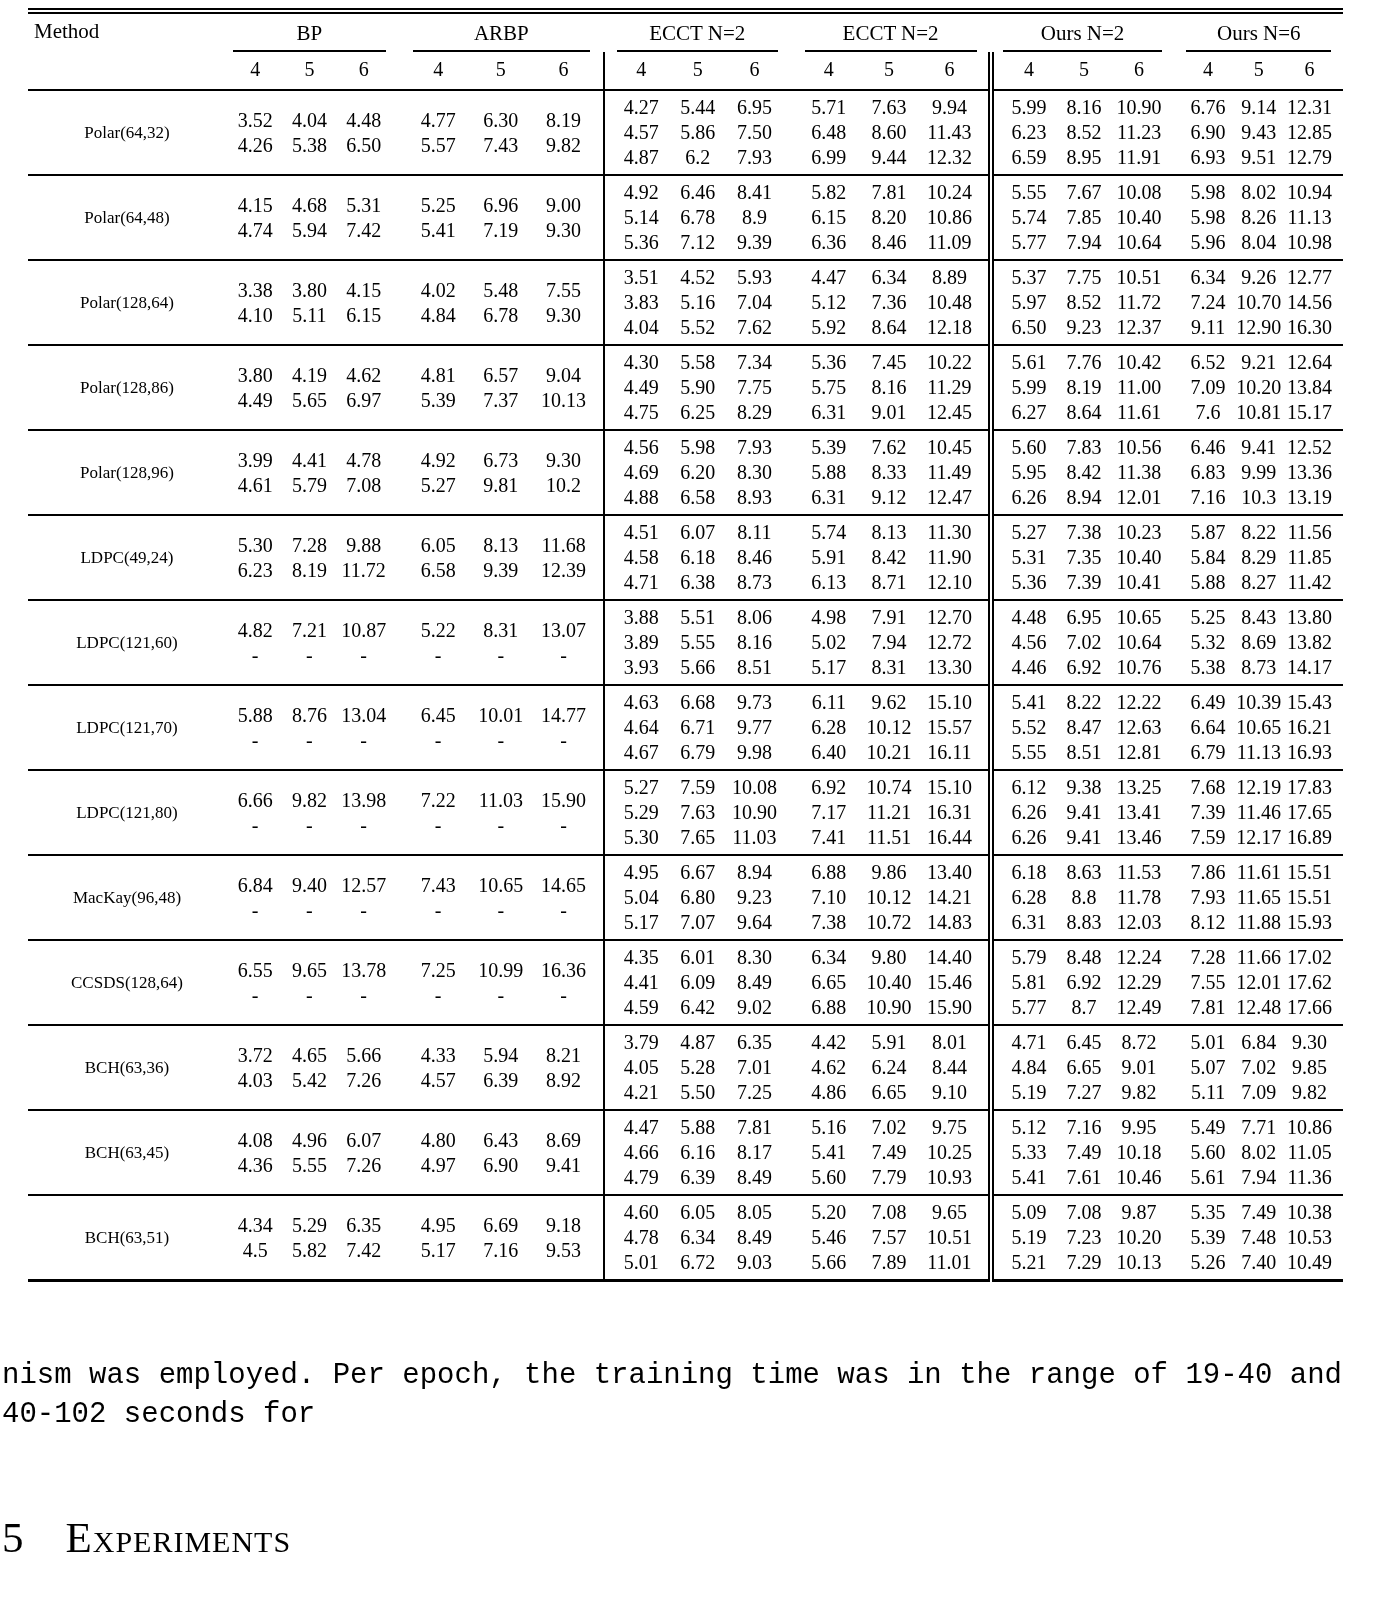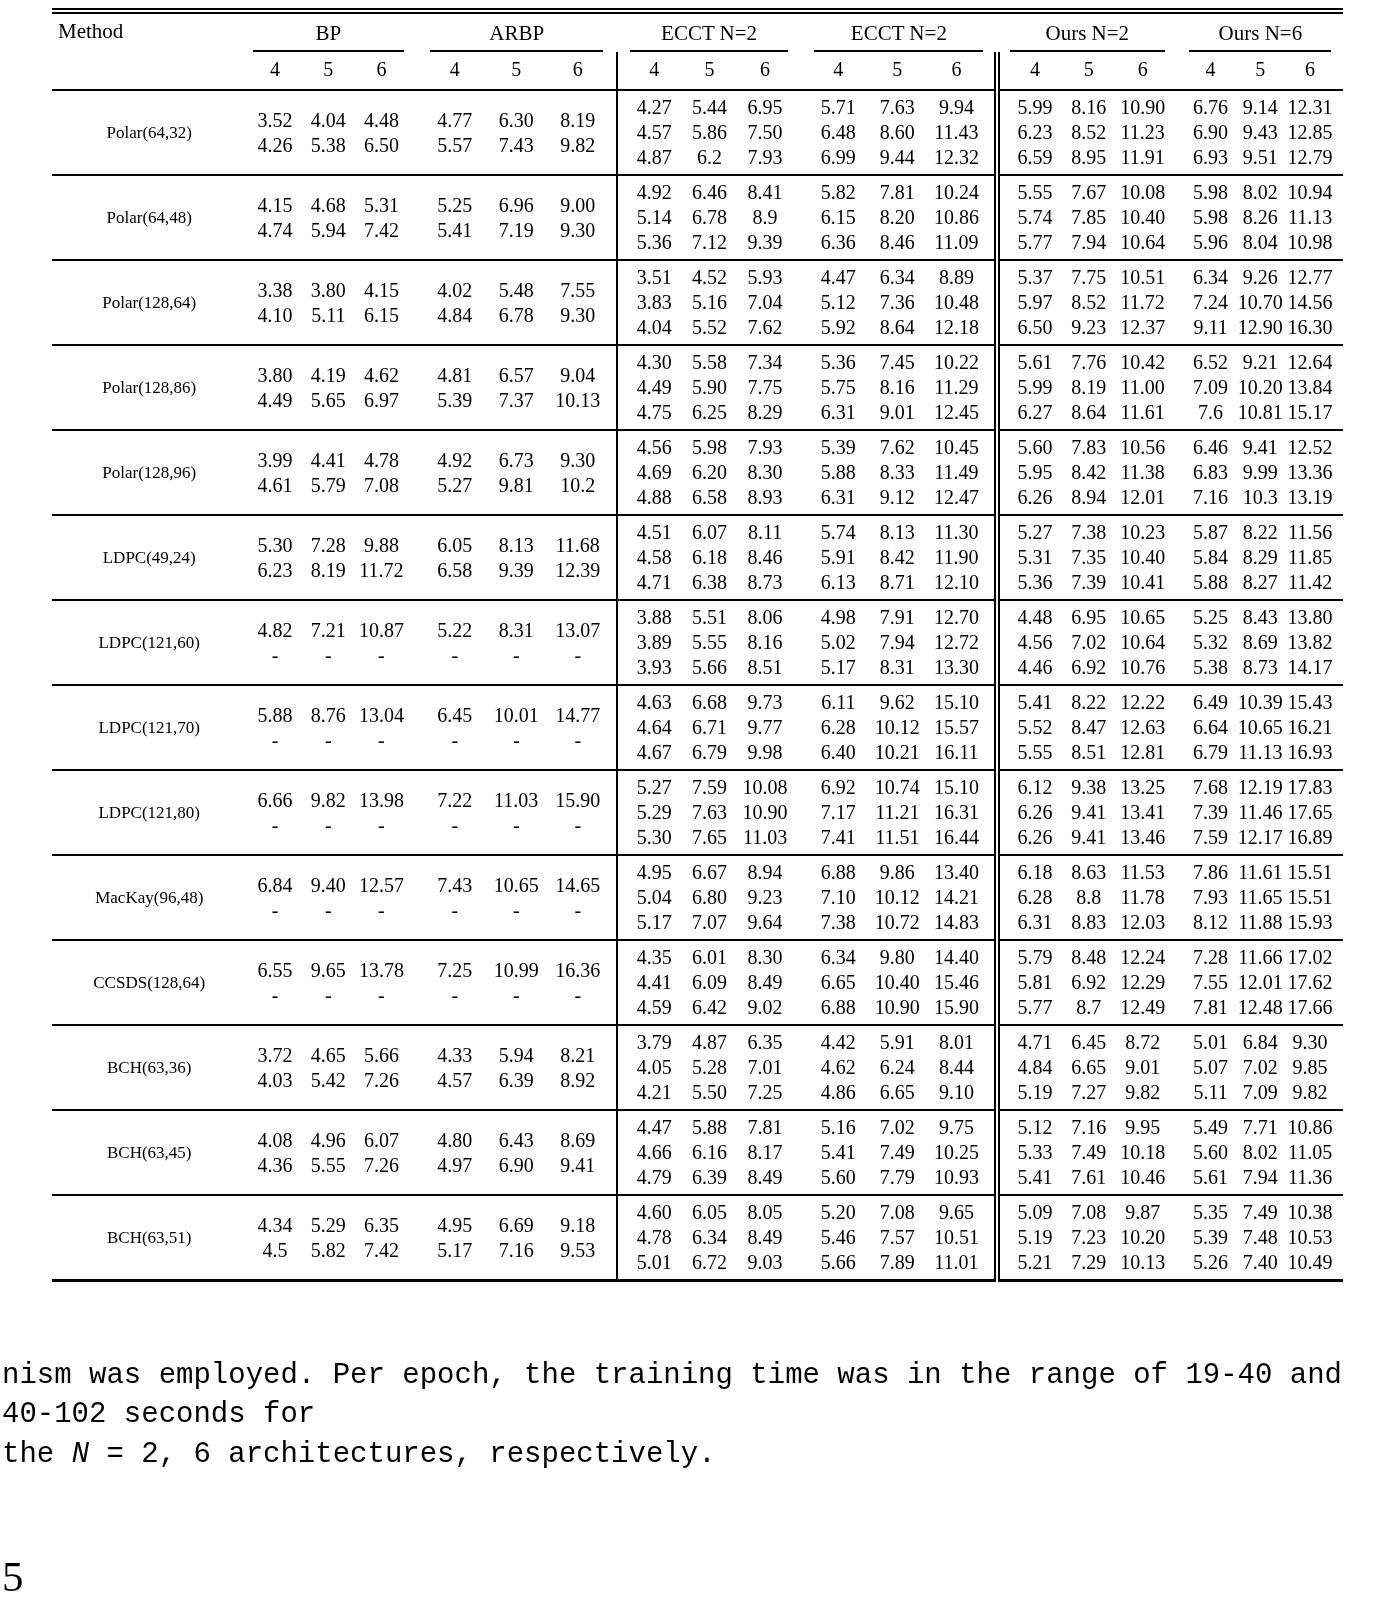--- a/index.html
+++ b/index.html
@@ -1,20 +1,20 @@
 <!DOCTYPE html>
 <html><head>
 <meta charset="utf-8">
 <style>
   html,body{margin:0;padding:0;background:#ffffff;}
   body{width:1377px;height:1604px;overflow:hidden;color:#000;
        font-family:"Liberation Serif","DejaVu Serif",serif;}
   .page{position:relative;width:1377px;height:1604px;}
 
-  .tablewrap{margin:8px 34px 0 52px;}
+  .tablewrap{margin:8px 34px 0 28px;}
   table.results{width:100%;border-collapse:collapse;table-layout:fixed;
     border-top:6px double #000;border-bottom:3px solid #000;font-size:20px;}
   th,td{padding:0;font-weight:normal;}
 
   
   .grouprow th{vertical-align:top;padding-top:5px;}
   th.method-h{text-align:left;padding-left:6px;font-size:21px;vertical-align:top;}
   .glabel{font-size:21px;line-height:28px;}
   .gline{border-bottom:2px solid #000;margin:3px auto 0;width:86%;height:0;}
   .subrow th{border-bottom:2px solid #000;padding:5px 0 7px;}
@@ -1627,20 +1627,20 @@
                 </div>
               </div>
             </td>
           </tr>
         </tbody>
     </table>
   </div>
 
   <div class="body-text">
     <div>nism was employed. Per epoch, the training time was in the range of 19-40 and 40-102 seconds for</div>
-    <div><span>the </span><span class="mathvar">N</span><span> = 2, 6</span><span> architectures, respectively.</span></div>
   </div>
 
   <div class="section">
     <span class="sec-num">5</span>
+    <span class="sec-title">Experiments</span>
   </div>
 
 </div>
 
 </body></html>

